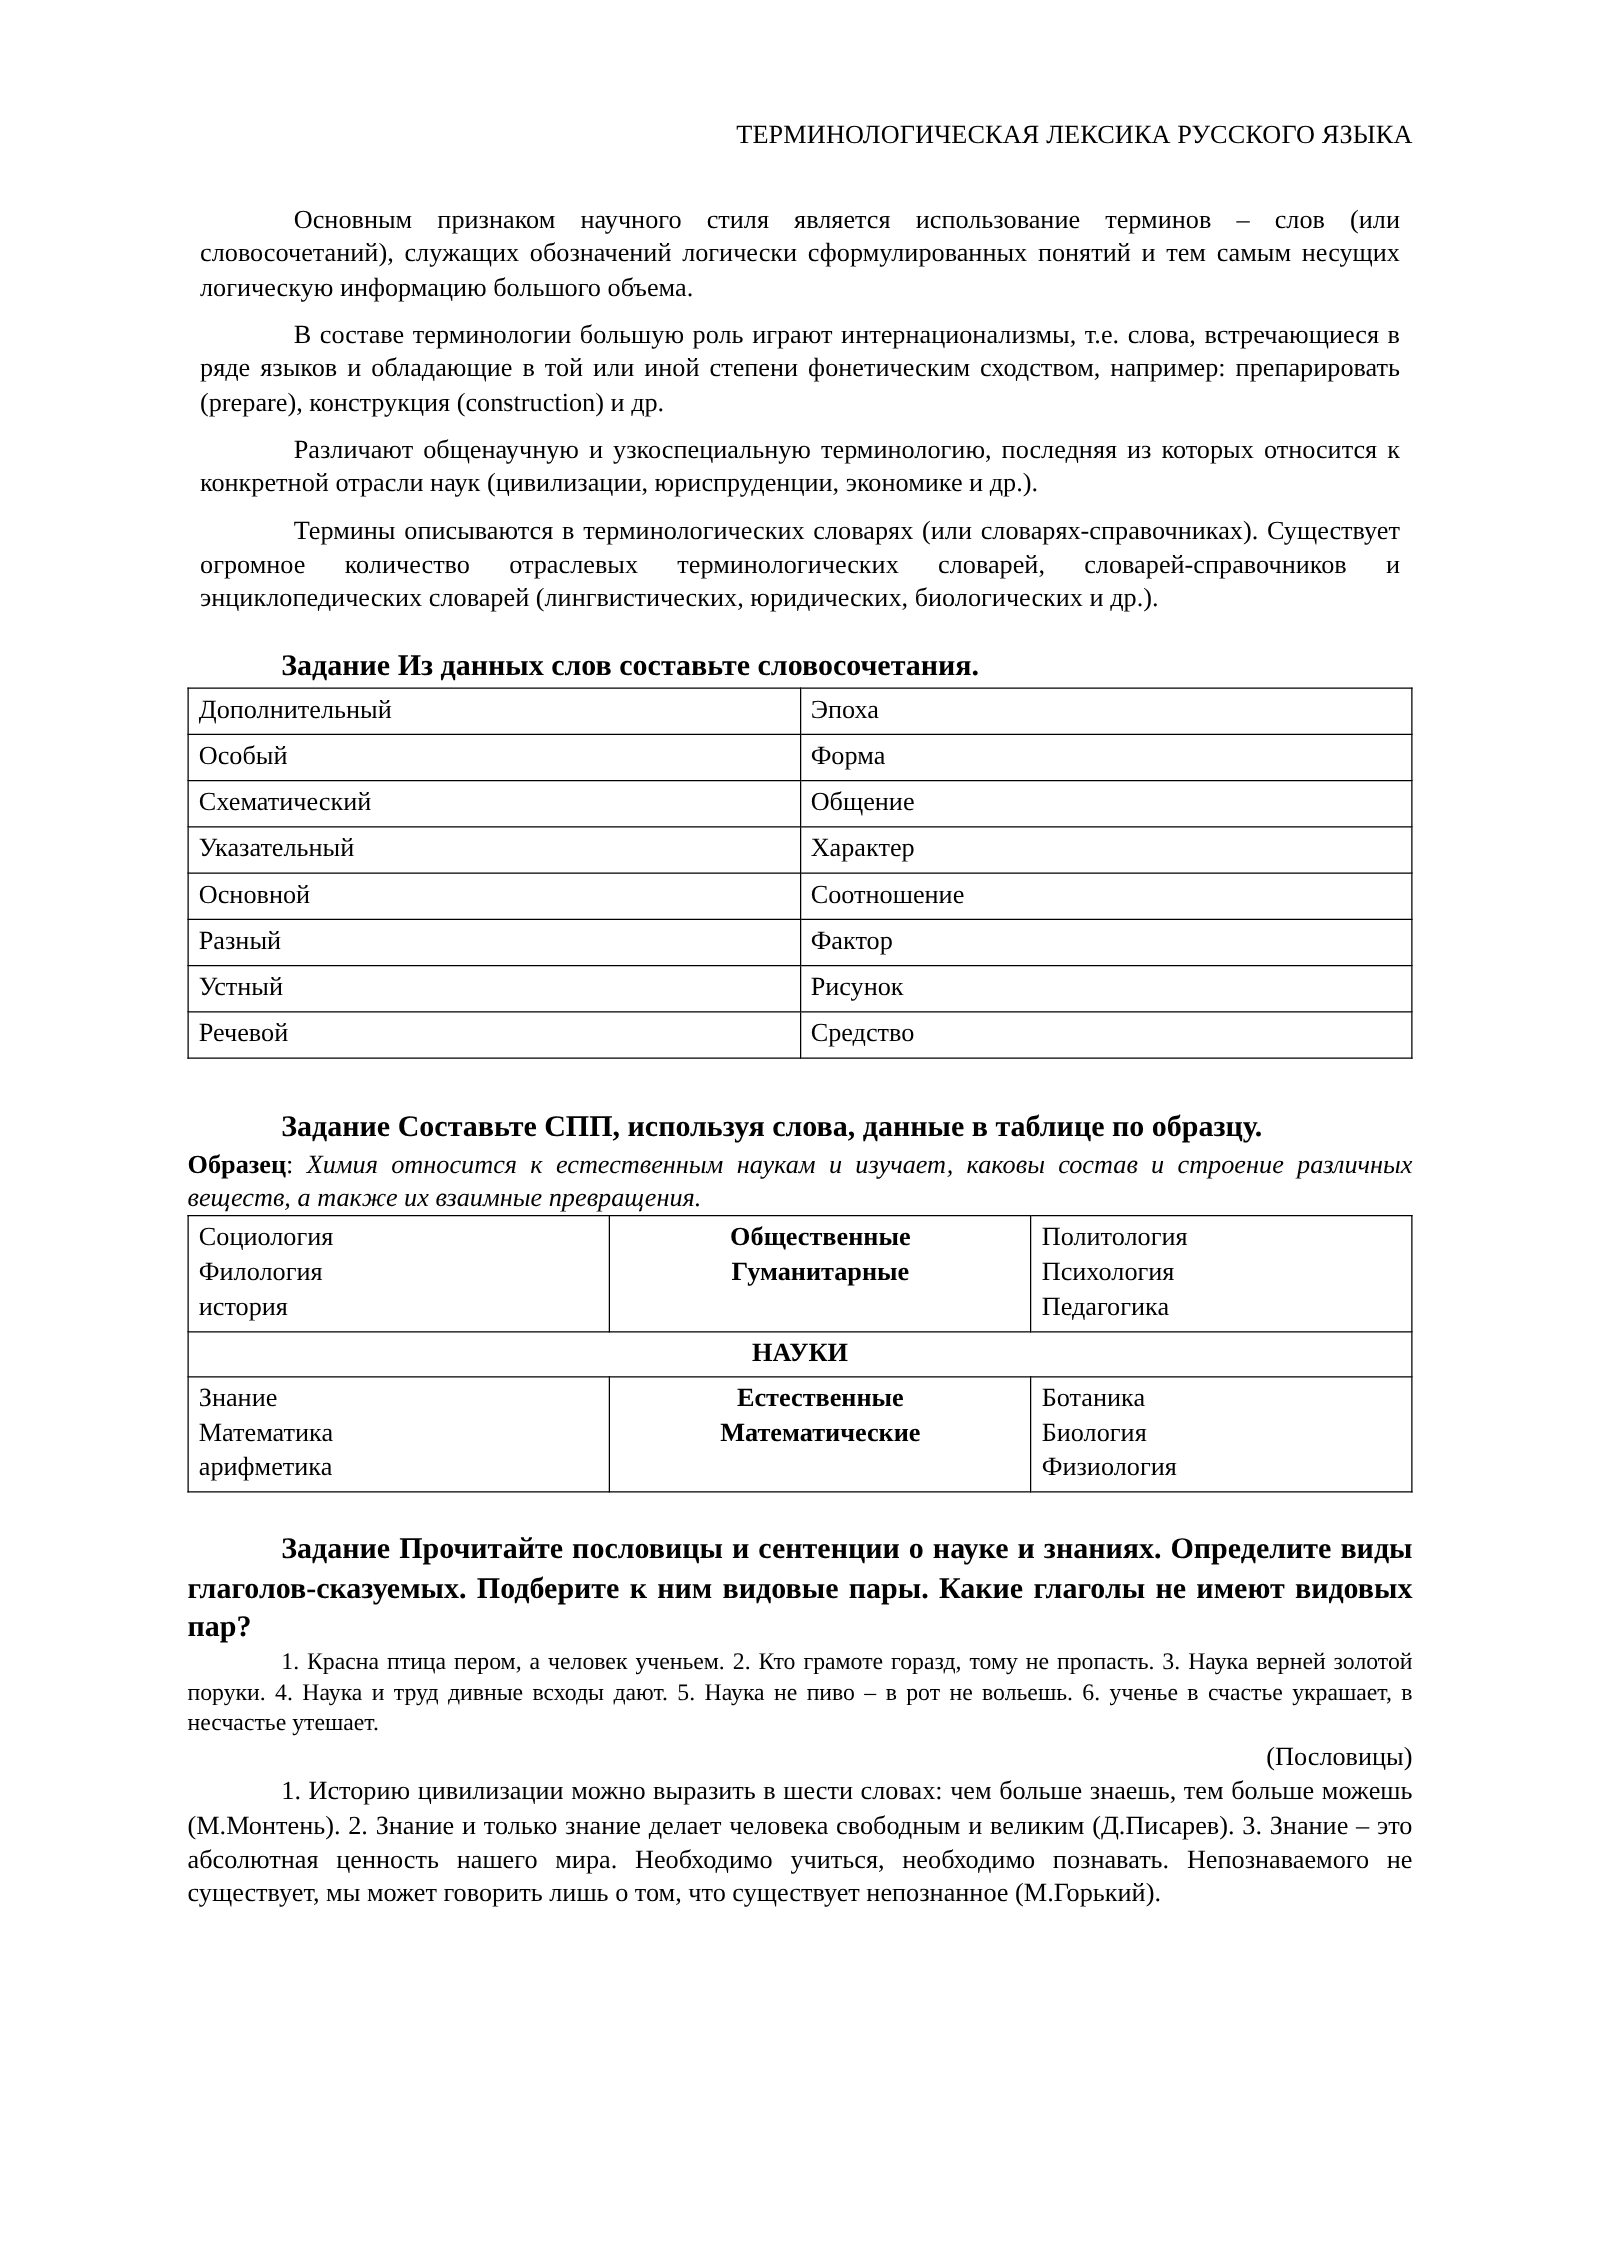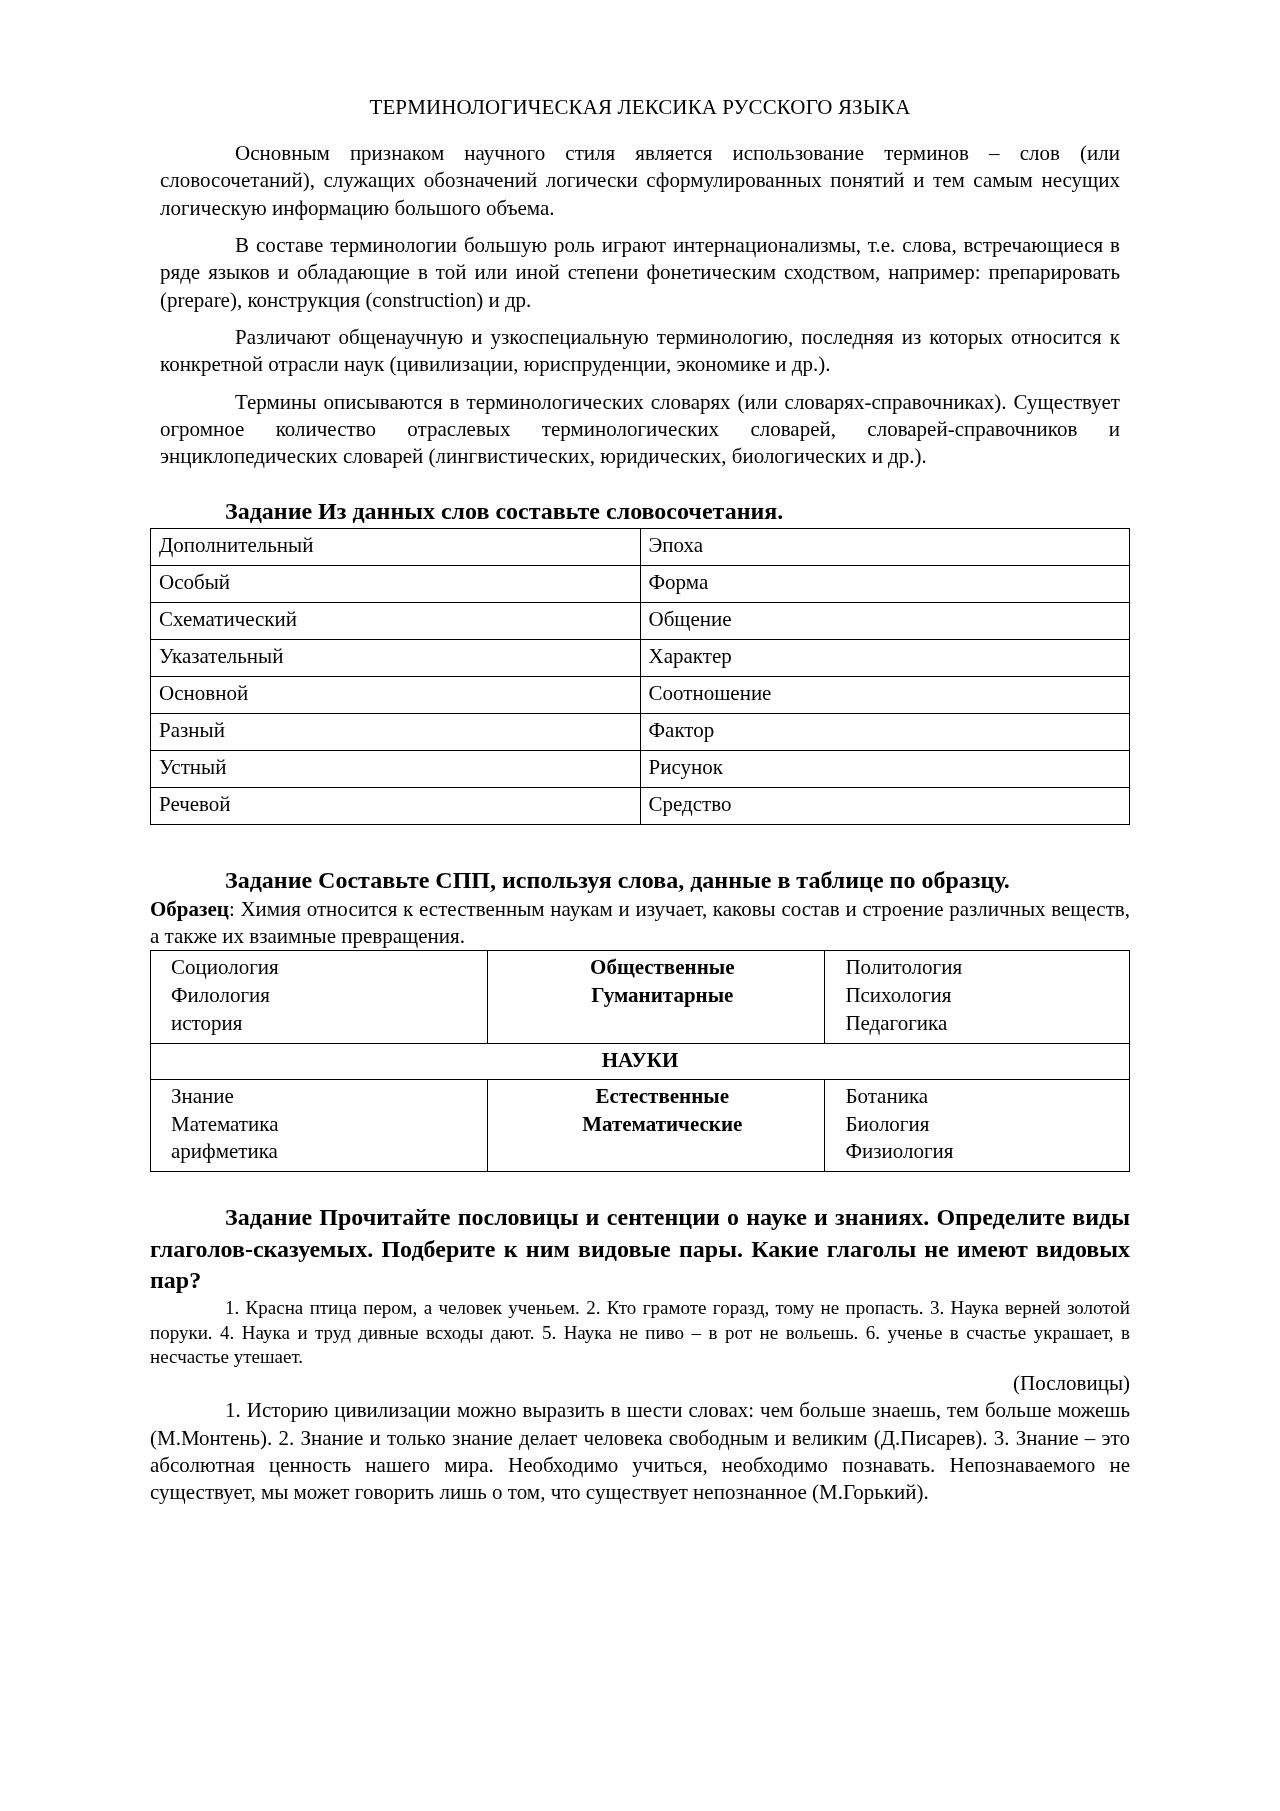--- a/index.html
+++ b/index.html
@@ -15,24 +15,24 @@
     -webkit-font-smoothing: antialiased;
   }
   .page {
     width: 1280px;
     min-height: 1811px;
     box-sizing: border-box;
     padding: 95px 150px 40px 150px;
     background: #ffffff;
   }
   .doc-title {
-    text-align: center;
+    text-align: right;
     font-size: 21px;
     line-height: 1.2;
-    margin: 0 0 20px 0;
+    margin: 0 0 42px 0;
     font-weight: normal;
     letter-spacing: 0.1px;
   }
   p.body-par {
     margin: 10px;
     font-size: 21px;
     line-height: 1.30;
     text-align: justify;
     text-indent: 75px;
     hyphens: none;
@@ -53,20 +53,21 @@
     font-size: 21px;
     line-height: 1.30;
     text-align: justify;
     text-indent: 0;
   }
   .sample-line .lbl {
     font-weight: bold;
     font-style: normal;
   }
   .sample-line .it {
+    font-style: italic;
   }
   .gap-sm { height: 16px; }
   .gap-md { height: 30px; }
   .gap-lg { height: 40px; }
 
   table.doc-table {
     width: 100%;
     border-collapse: collapse;
     table-layout: fixed;
     font-size: 21px;
@@ -83,21 +84,21 @@
   table.t-words td.col-b { width: 50%; margin-left: 20px; }
 
   
   table.t-sci td.c1 { width: 34.5%; }
   table.t-sci td.c2 { width: 34.5%; text-align: center; font-weight: bold; }
   table.t-sci td.c3 { width: 31%; }
   table.t-sci td.center-span {
     text-align: center;
     font-weight: bold;
   }
-  table.t-sci .stack div { line-height: 1.33; margin-left: 12px; }
+  table.t-sci .stack div { line-height: 1.33; }
 
   .proverbs {
     margin: 0;
     font-size: 19px;
     line-height: 1.30;
     text-align: justify;
     text-indent: 75px;
   }
   .right-note {
     margin: 0;

